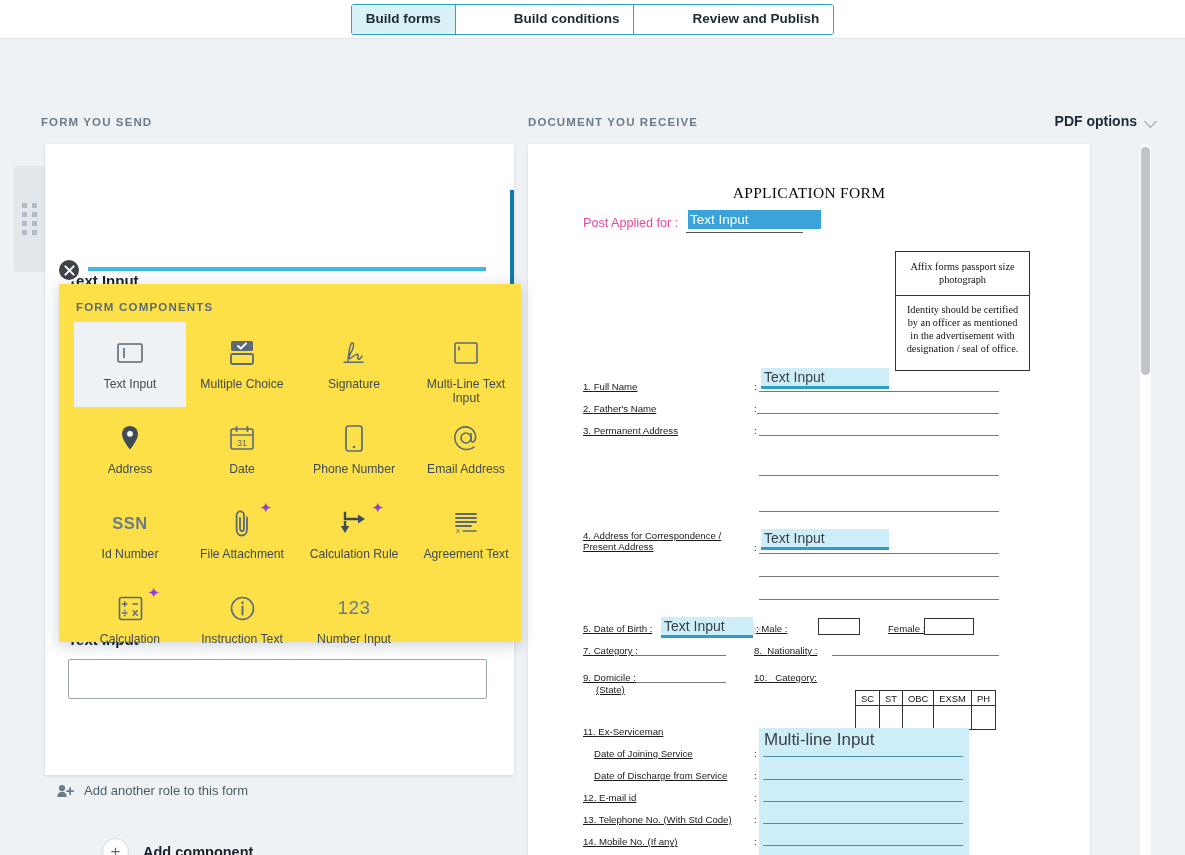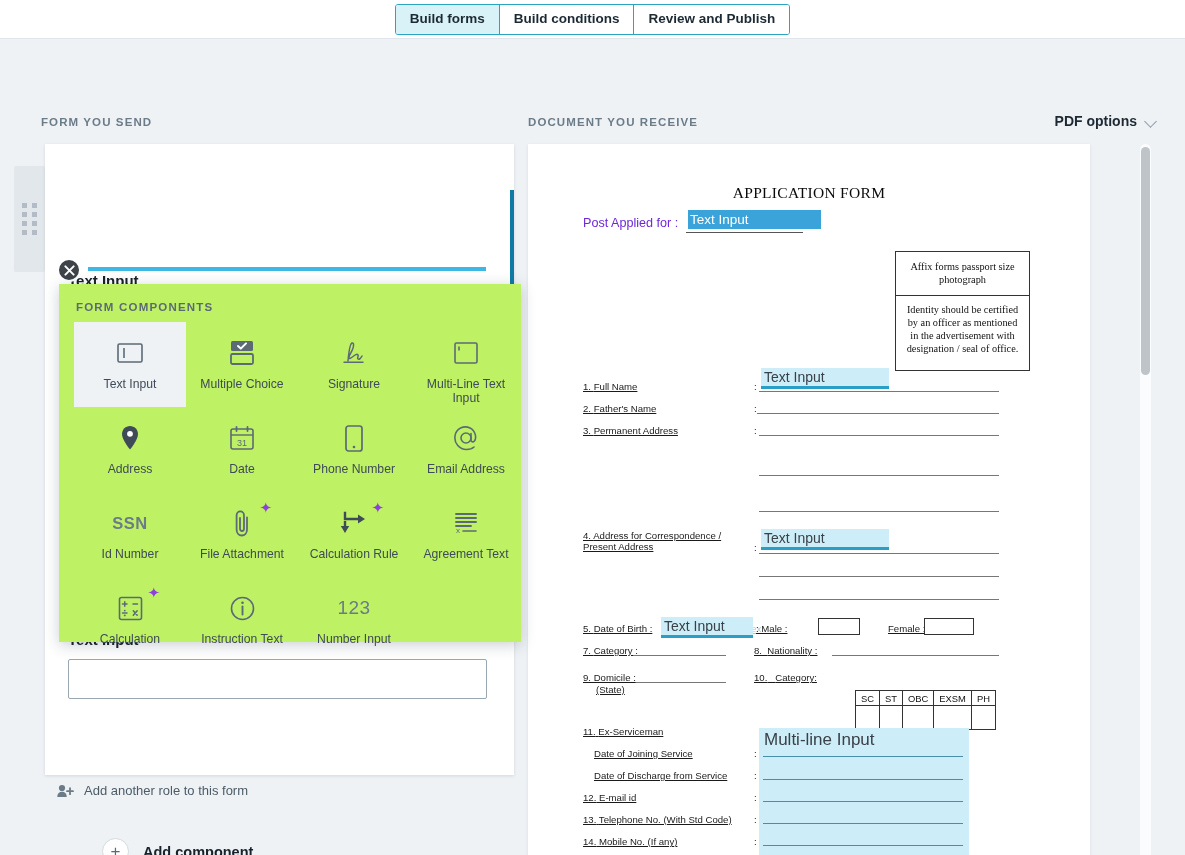--- a/index.html
+++ b/index.html
@@ -12,21 +12,21 @@
 
   
   .topbar {
     height: 39px;
     background: #ffffff;
     border-bottom: 1px solid #dfe5ea;
     display: flex;
     align-items: center;
     justify-content: center;
   }
-  .tabs { display: flex; border: 1px solid #2aa5c0; border-radius: 3px; overflow: hidden; }
+  .tabs { display: flex; border: 1px solid #2aa5c0; border-radius: 3px; overflow: hidden; gap: 44px; }
   .tab {
     padding: 6px 14px 7px 14px;
     font-size: 13.5px;
     font-weight: bold;
     color: #1d2a33;
     background: #ffffff;
     border-right: 1px solid #2aa5c0;
     line-height: 16px;
     white-space: nowrap;
     cursor: pointer;
@@ -142,21 +142,21 @@
     display: flex; align-items: center; gap: 10px;
     cursor: pointer;
   }
   .add-role-label { font-size: 13px; color: #4d5b66; }
 
   
   .popover {
     position: absolute;
     left: 59px; top: 245px;
     width: 462px; height: 358px;
-    background: #bef264;
+    background: #fde047;
     box-shadow: 0 3px 14px rgba(20,40,60,0.22);
     z-index: 30;
   }
   .popover-title {
     font-size: 11.5px; letter-spacing: 1.2px; font-weight: bold;
     color: #5c6a76;
     padding: 17px 0 0 17px;
   }
   .comp-grid {
     display: grid;
@@ -201,21 +201,21 @@
 
   .doc-title {
     position: absolute; left: 0; right: 0; top: 40px;
     text-align: center;
     font-family: "Liberation Serif", serif;
     font-size: 15.5px; color: #0a0a0a;
     letter-spacing: 0.3px;
   }
   .post-label {
     position: absolute; left: 55px; top: 72px;
-    font-size: 12.6px; color: #6d28d9;
+    font-size: 12.6px; color: #ec4899;
   }
   .post-line {
     position: absolute; left: 158px; top: 88px;
     width: 117px; border-bottom: 1px solid #555;
   }
   .hl-solid {
     position: absolute; left: 160px; top: 66px;
     width: 133px; height: 19px;
     background: #3aa3da;
     color: #ffffff;

